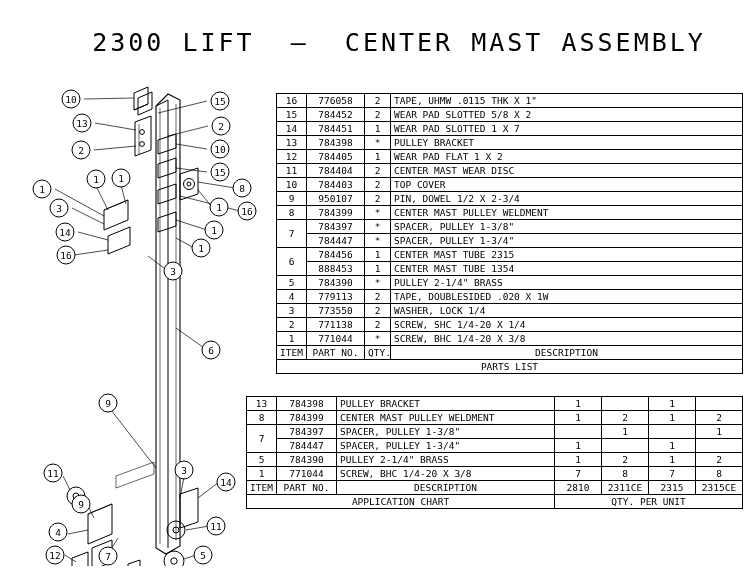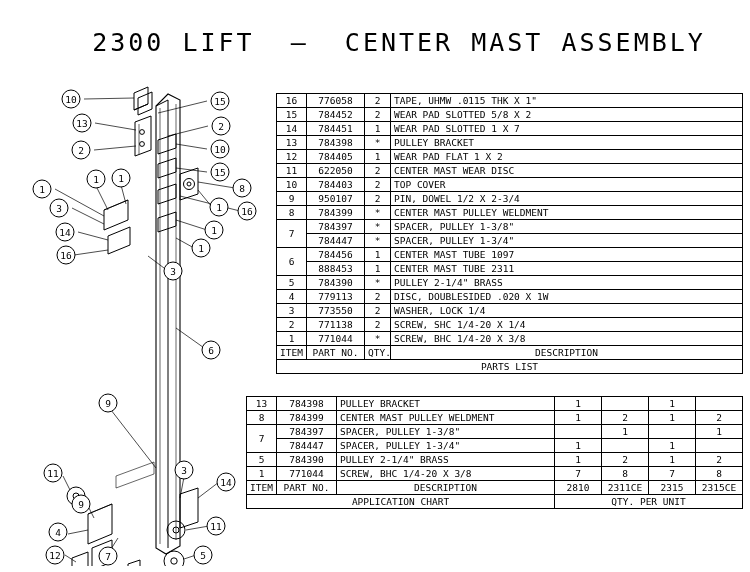--- a/index.html
+++ b/index.html
@@ -357,21 +357,21 @@
           <td class="l">PULLEY BRACKET</td>
         </tr>
         <tr>
           <td class="c">12</td>
           <td class="c">784405</td>
           <td class="c">1</td>
           <td class="l">WEAR PAD FLAT 1 X 2</td>
         </tr>
         <tr>
           <td class="c">11</td>
-          <td class="c">622050</td>
+          <td class="c">784404</td>
           <td class="c">2</td>
           <td class="l">CENTER MAST WEAR DISC</td>
         </tr>
         <tr>
           <td class="c">10</td>
           <td class="c">784403</td>
           <td class="c">2</td>
           <td class="l">TOP COVER</td>
         </tr>
         <tr>
@@ -394,38 +394,38 @@
         </tr>
         <tr>
           <td class="c">784447</td>
           <td class="c">*</td>
           <td class="l">SPACER, PULLEY 1-3/4"</td>
         </tr>
         <tr>
           <td class="c" rowspan="2" style="vertical-align: middle;">6</td>
           <td class="c">784456</td>
           <td class="c">1</td>
-          <td class="l">CENTER MAST TUBE 1097</td>
+          <td class="l">CENTER MAST TUBE 2315</td>
         </tr>
         <tr>
           <td class="c">888453</td>
           <td class="c">1</td>
-          <td class="l">CENTER MAST TUBE 2311</td>
+          <td class="l">CENTER MAST TUBE 1354</td>
         </tr>
         <tr>
           <td class="c">5</td>
           <td class="c">784390</td>
           <td class="c">*</td>
           <td class="l">PULLEY 2-1/4" BRASS</td>
         </tr>
         <tr>
           <td class="c">4</td>
           <td class="c">779113</td>
           <td class="c">2</td>
-          <td class="l">DISC, DOUBLESIDED .020 X 1W</td>
+          <td class="l">TAPE, DOUBLESIDED .020 X 1W</td>
         </tr>
         <tr>
           <td class="c">3</td>
           <td class="c">773550</td>
           <td class="c">2</td>
           <td class="l">WASHER, LOCK 1/4</td>
         </tr>
         <tr>
           <td class="c">2</td>
           <td class="c">771138</td>

